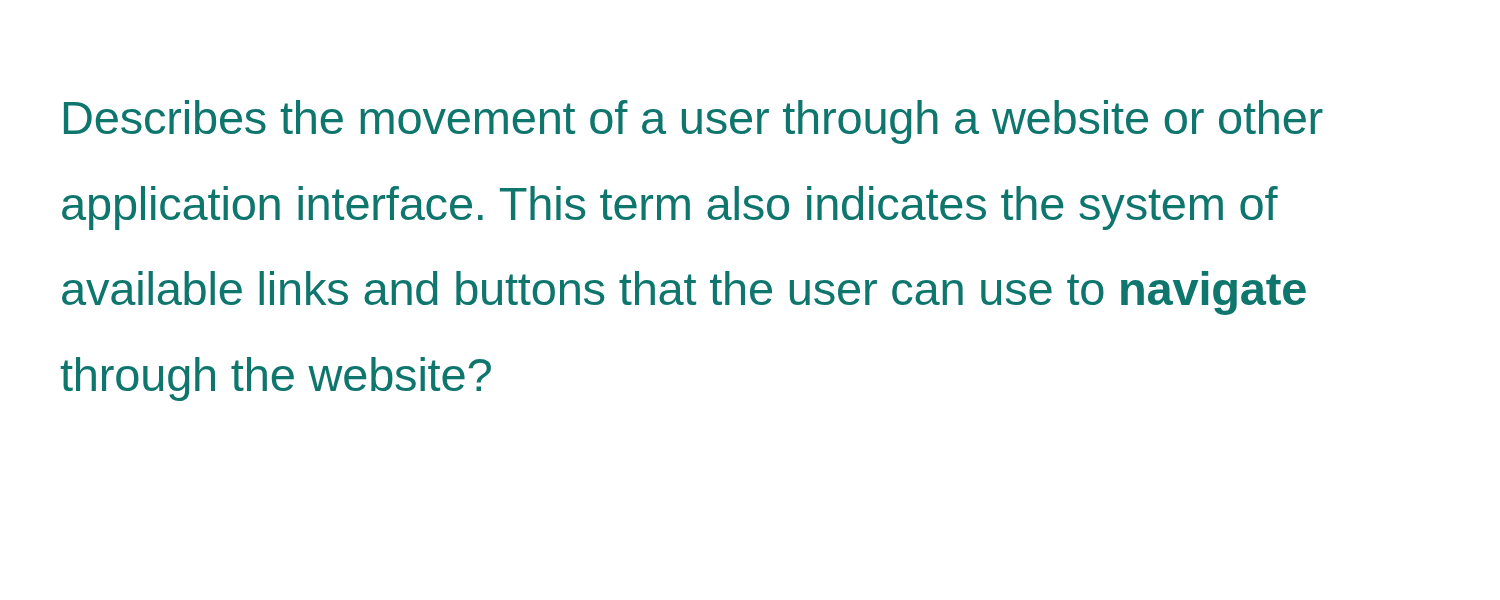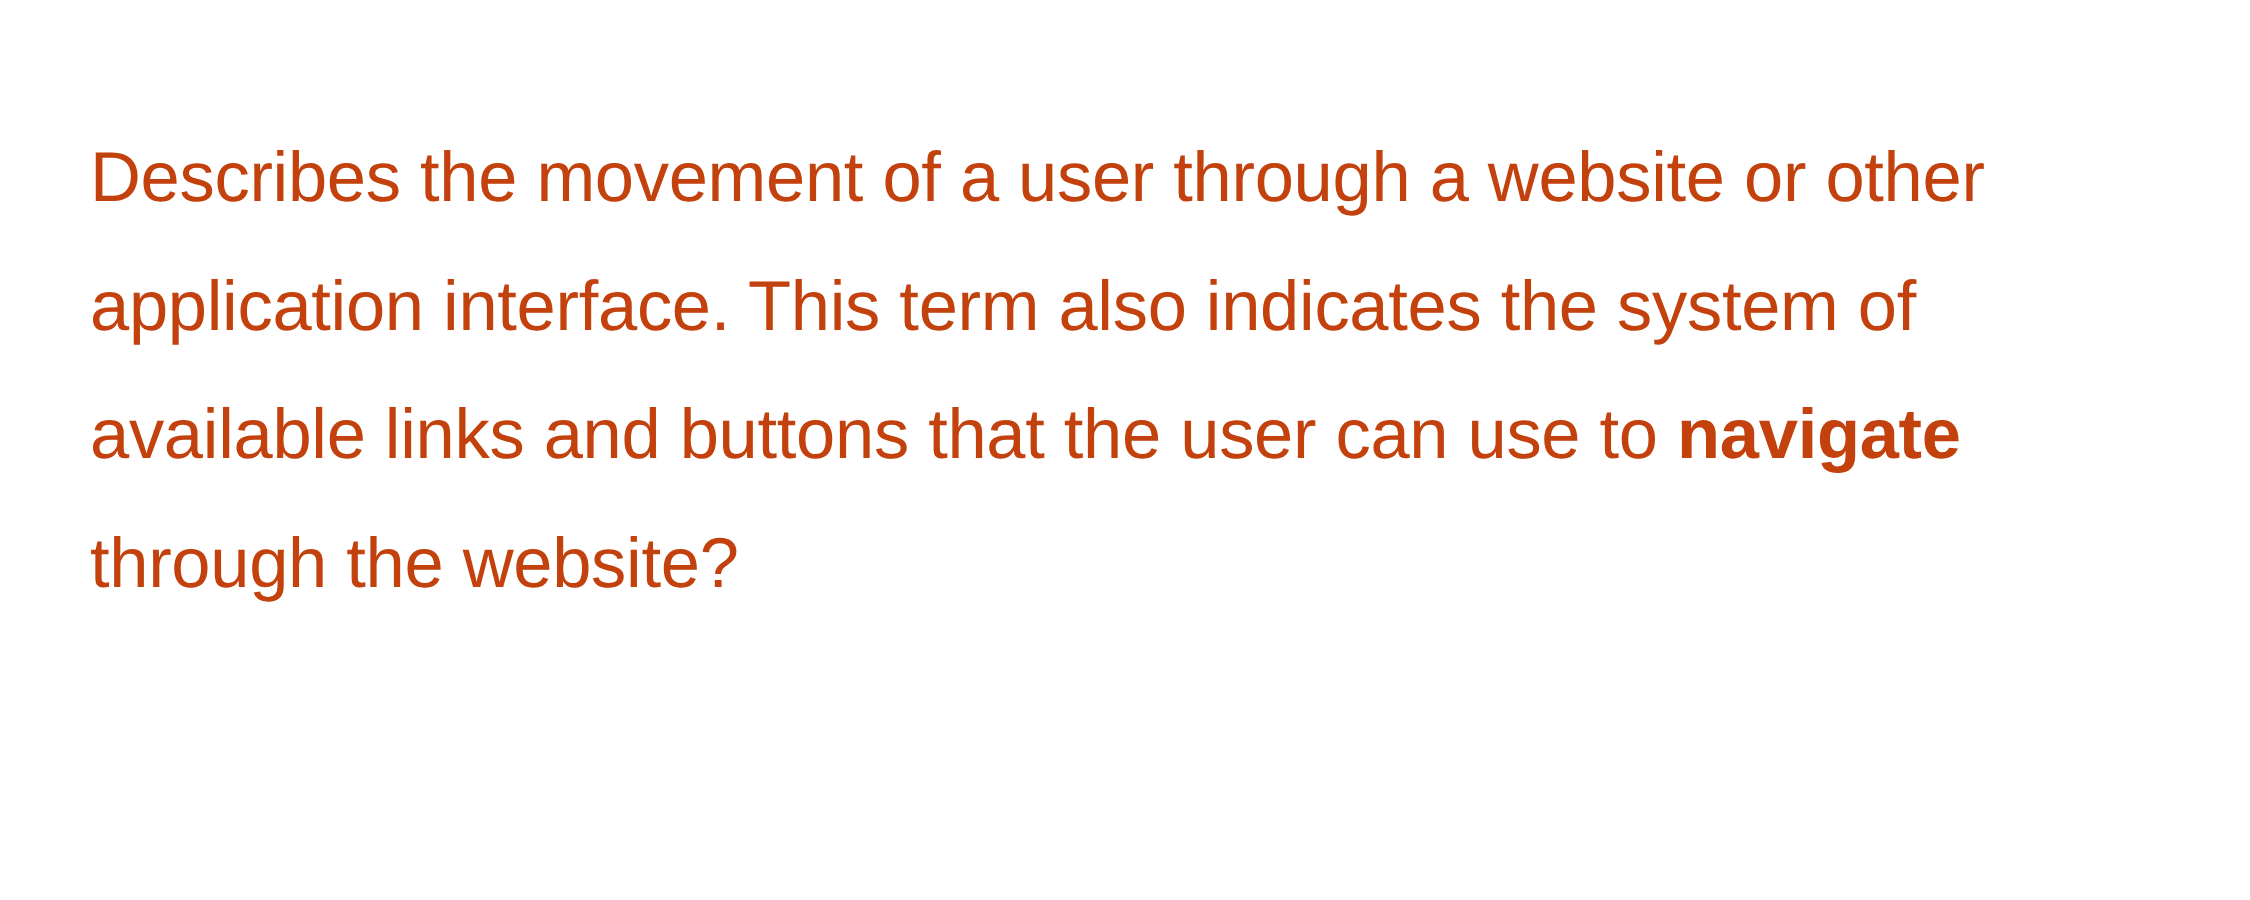--- a/index.html
+++ b/index.html
@@ -12,21 +12,21 @@
       height: 600px;
       background: #ffffff;
       font-family: -apple-system, BlinkMacSystemFont, "Segoe UI", Helvetica, Arial, sans-serif;
       padding: 75px 60px 60px 60px;
       display: flex;
       align-items: flex-start;
     }
     .paragraph {
       font-size: 47px;
       line-height: 1.82;
-      color: #c2410c;
+      color: #0f766e;
       font-weight: 400;
       letter-spacing: -0.2px;
     }
     .paragraph strong {
       font-weight: 700;
     }
   </style>
 </head>
 <body>
 

